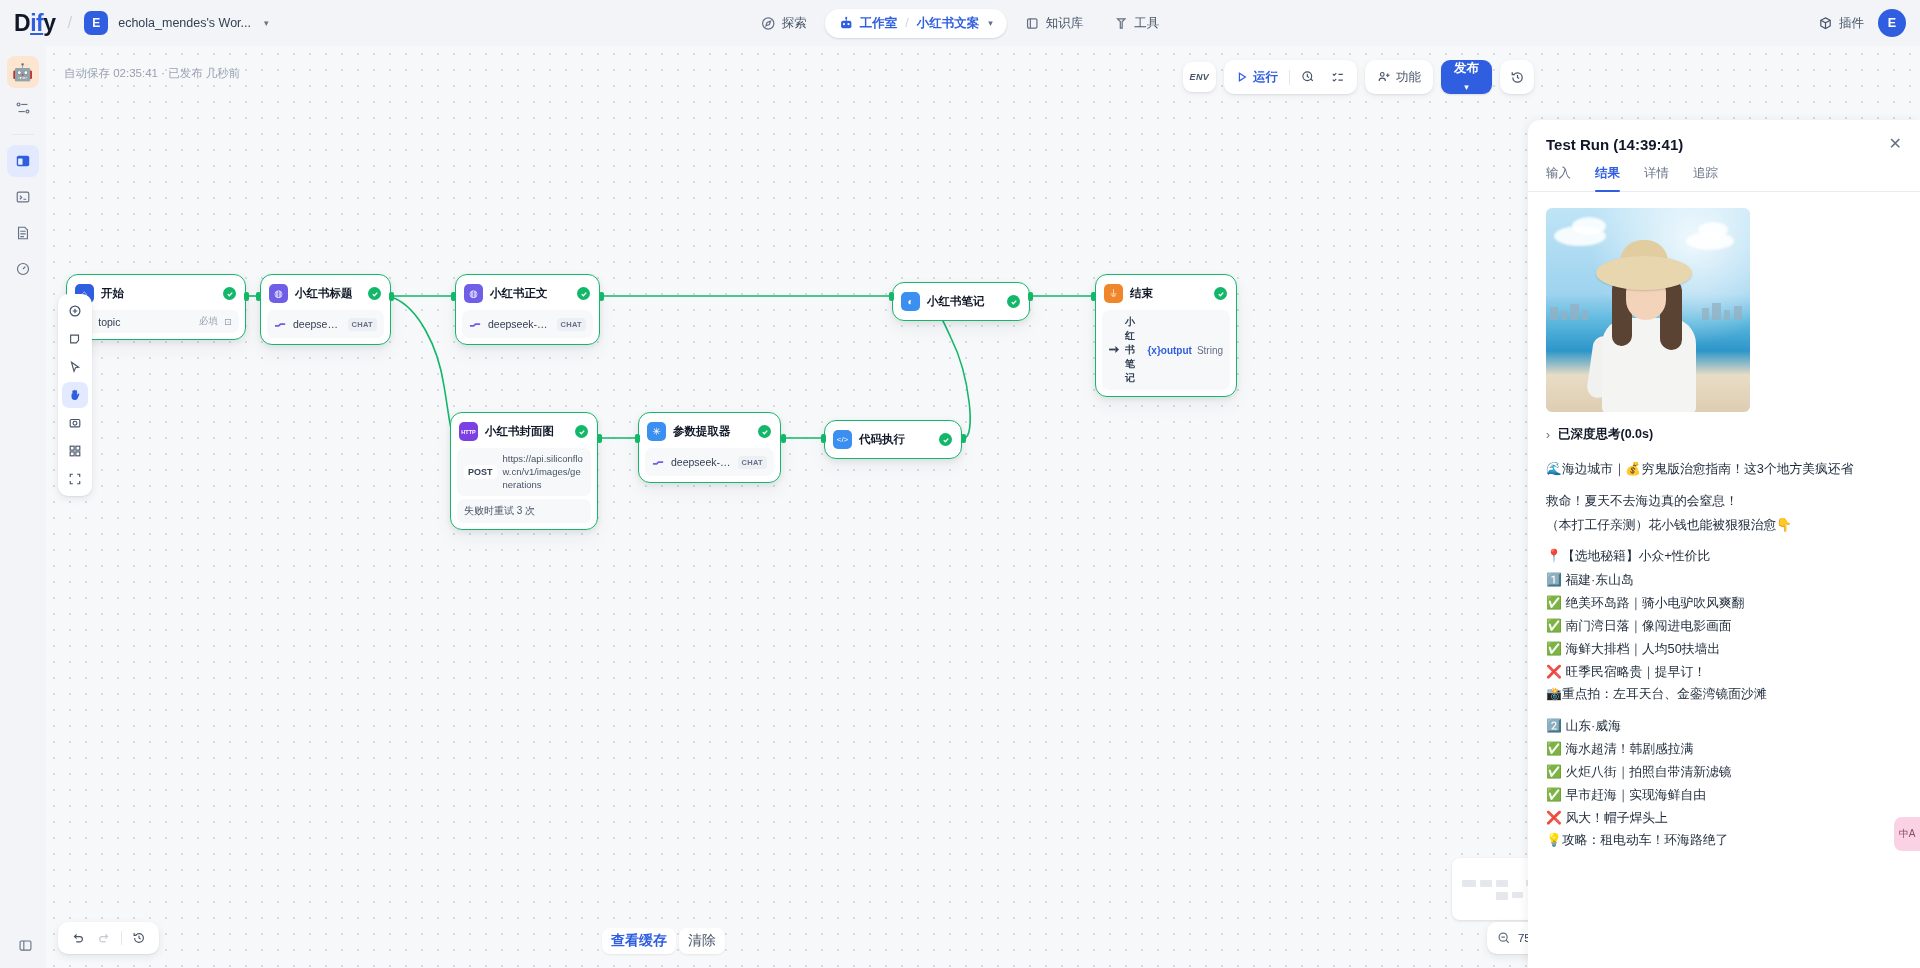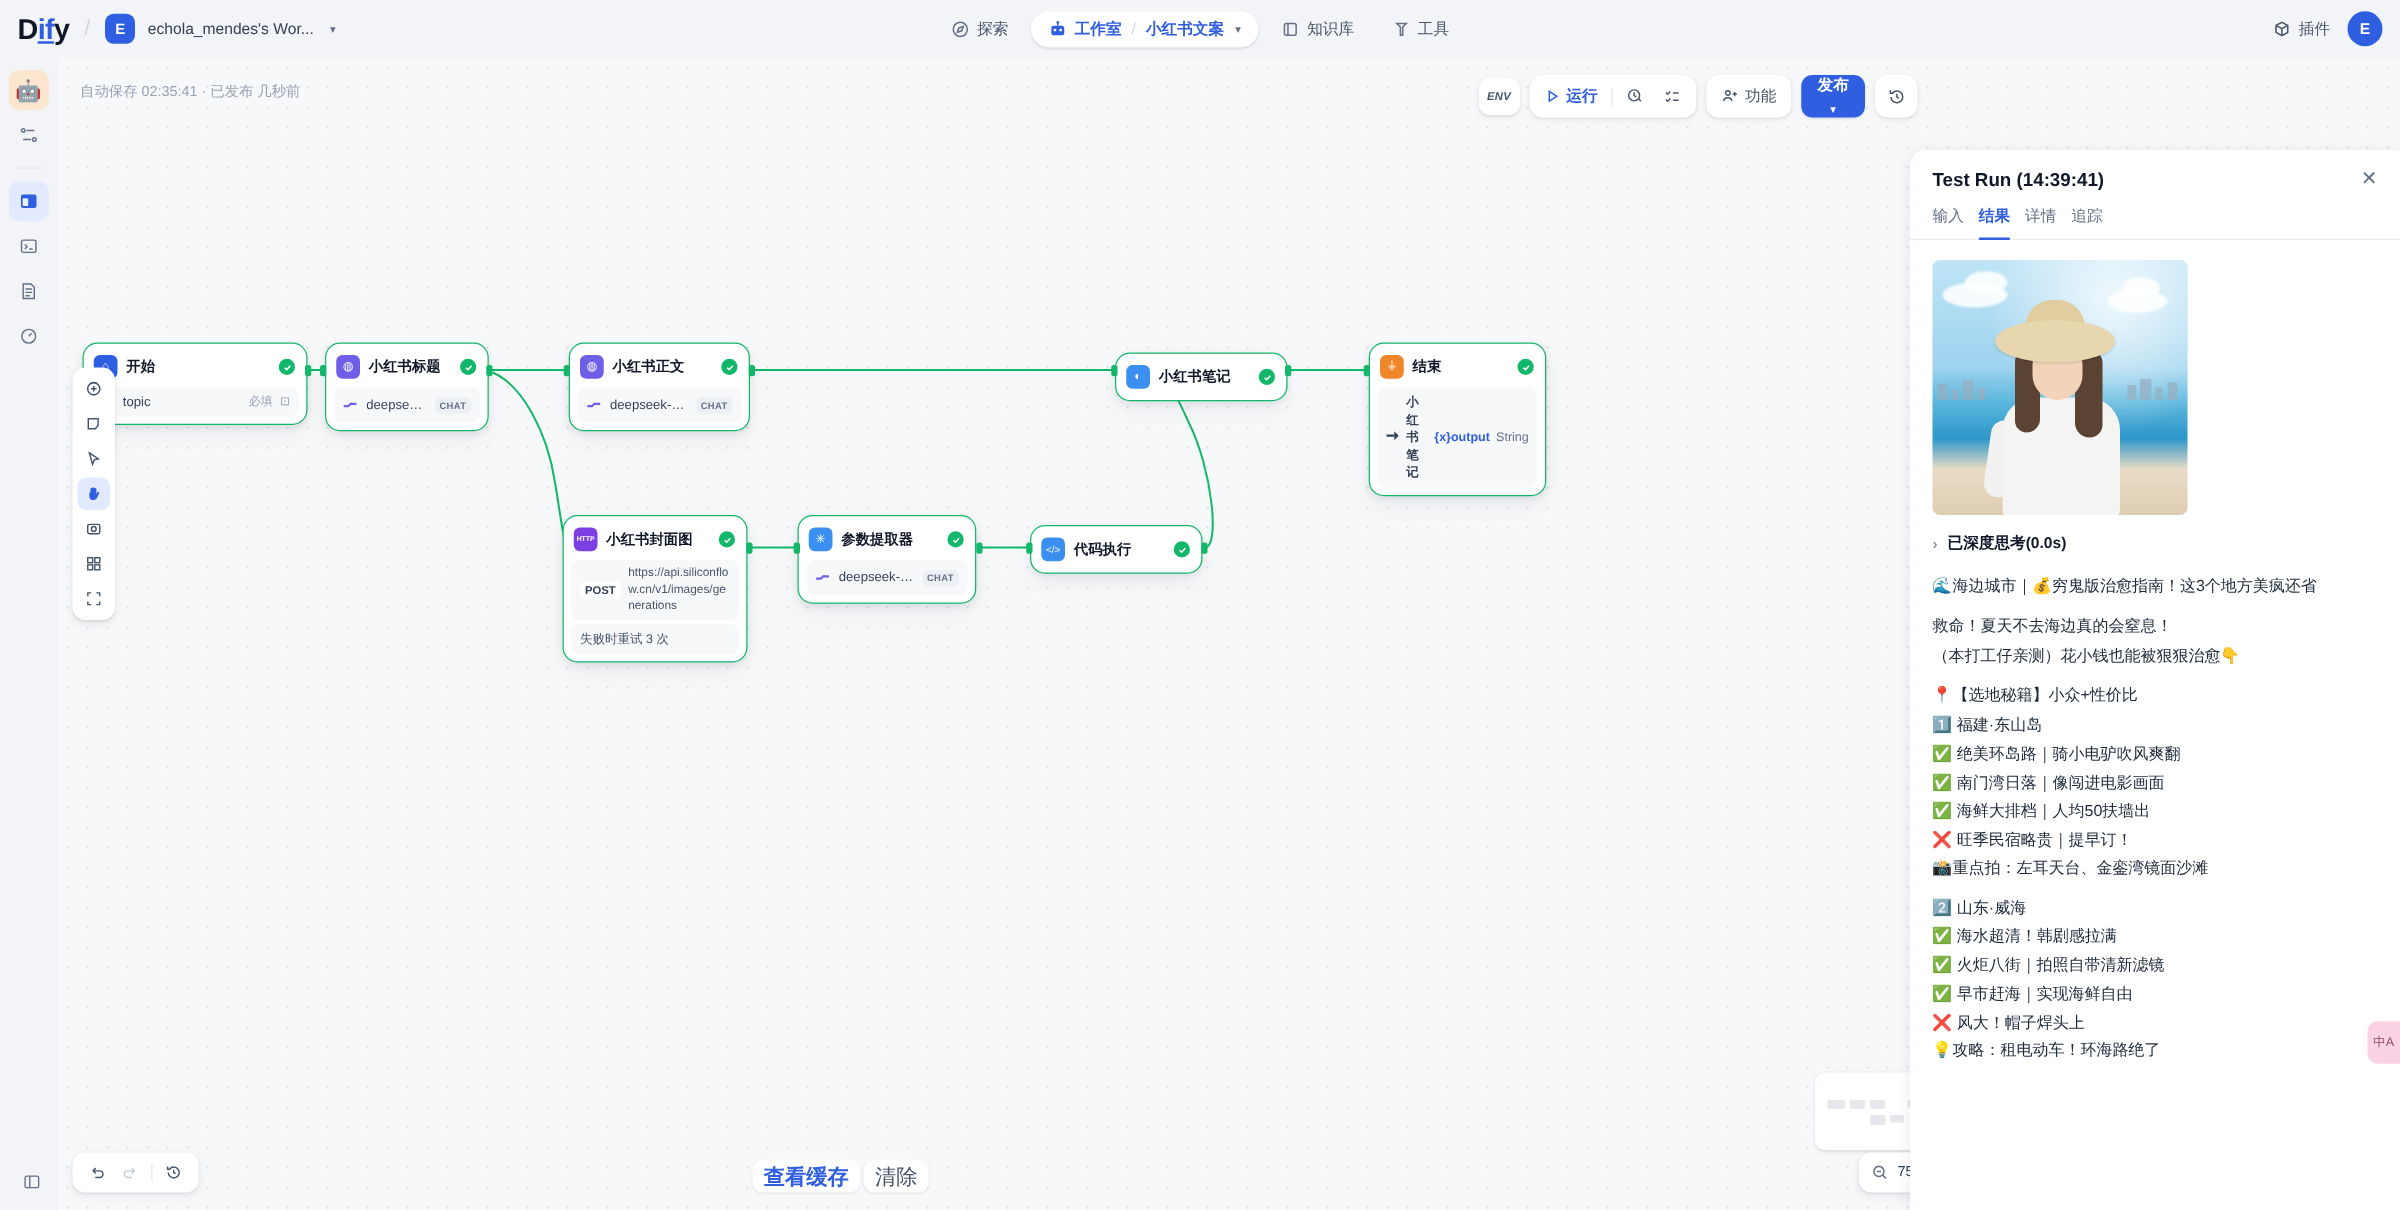--- a/index.html
+++ b/index.html
@@ -192,21 +192,21 @@
     padding: 0 8px; box-shadow: 0 1px 2px rgba(16,24,40,0.07), 0 3px 8px rgba(16,24,40,0.08); z-index: 12;
   }
   .bl-btn { width: 24px; height: 24px; display: flex; align-items: center; justify-content: center; color: #475467; cursor: pointer; }
   .bl-sep { width: 1px; height: 14px; background: #e4e7ec; margin: 0 3px; }
 
   .cache-bar {
     position: absolute; left: 556px; bottom: 14px; display: flex; align-items: center; gap: 3px; z-index: 12;
   }
   .cache-btn {
     background: #fff; border-radius: 8px; height: 26px; padding: 0 9px;
-    display: flex; align-items: center; font-size: 17px; color: #2f5fe0; font-weight: 600;
+    display: flex; align-items: center; font-size: 14px; color: #2f5fe0; font-weight: 600;
     box-shadow: 0 1px 2px rgba(16,24,40,0.08); cursor: pointer;
   }
   .cache-btn.plain { color: #475467; font-weight: 400; }
 
   .zoom-bar {
     position: absolute; right: 348px; bottom: 14px; height: 32px;
     background: #fff; border-radius: 10px; display: flex; align-items: center; gap: 7px;
     padding: 0 10px; box-shadow: 0 1px 2px rgba(16,24,40,0.07), 0 3px 8px rgba(16,24,40,0.08); z-index: 12;
   }
   .zoom-val { font-size: 11.5px; color: #344054; }
@@ -215,21 +215,21 @@
   
   .panel {
     position: absolute; right: 0; top: 120px; width: 392px; height: 848px;
     background: #fff; border-radius: 12px 0 0 0;
     box-shadow: -2px 0 10px rgba(16,24,40,0.06);
     z-index: 25; display: flex; flex-direction: column;
   }
   .panel-hd { display: flex; padding: 16px 18px 6px 18px; }
   .panel-title { font-size: 15px; font-weight: 700; color: #101828; flex: 1; }
   .panel-close { color: #667085; cursor: pointer; font-size: 16px; line-height: 1; }
-  .panel-tabs { display: flex; gap: 12px; padding: 6px 26px 0 18px; border-bottom: 1px solid #eaecf0; }
+  .panel-tabs { display: flex; gap: 24px; padding: 6px 26px 0 18px; border-bottom: 1px solid #eaecf0; }
   .ptab { font-size: 12.5px; color: #667085; padding-bottom: 9px; cursor: pointer; position: relative; }
   .ptab.active { color: #2f5fe0; font-weight: 600; }
   .ptab.active::after {
     content: ""; position: absolute; left: 0; right: 0; bottom: -1px; height: 2px; background: #2f5fe0; border-radius: 2px;
   }
   .panel-body { flex: 1; overflow: hidden; padding: 16px 18px 0 18px; }
 
   .hero {
     width: 204px; height: 204px; border-radius: 6px; overflow: hidden; position: relative;
     background: linear-gradient(#bfe4f6 0%, #9ed3ef 42%, #5fb9df 55%, #2d96c9 70%, #e9dcc6 82%, #ddcdb2 100%);

